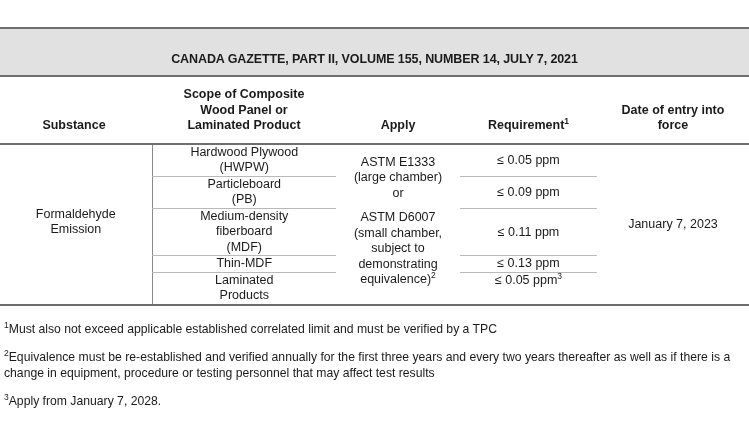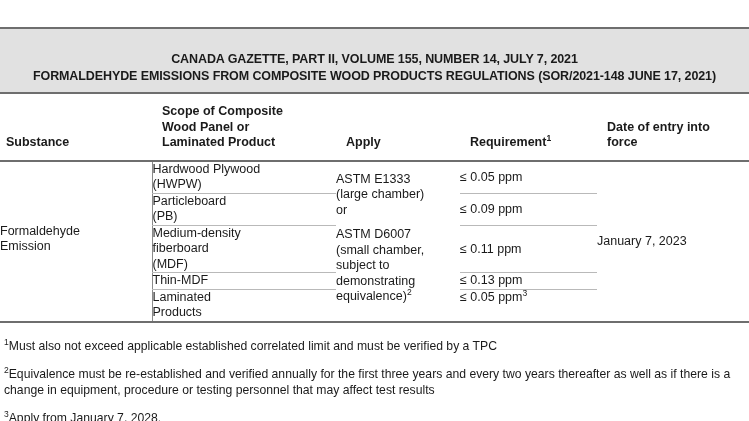--- a/index.html
+++ b/index.html
@@ -43,21 +43,21 @@
   
   .tbl {
     width: 749px;
     border-collapse: collapse;
     table-layout: fixed;
     font-size: 12px;
   }
   .tbl td, .tbl th {
     vertical-align: top;
     padding: 0;
-    text-align: left;
+    text-align: center;
   }
 
   .col-sub   { width: 152px; }
   .col-scope { width: 184px; }
   .col-meth  { width: 124px; }
   .col-req   { width: 137px; }
   .col-date  { width: 152px; }
 
   
   .hdr-row th {
@@ -111,21 +111,20 @@
     font-size: 8.5px;
   }
 </style>
 </head>
 <body>
 
 <div class="page">
 
   <div class="title-band">
     <div class="title-line">CANADA GAZETTE, PART II, VOLUME 155, NUMBER 14, JULY 7, 2021</div>
-    <div class="title-line">FORMALDEHYDE EMISSIONS FROM COMPOSITE WOOD PRODUCTS REGULATIONS (SOR/2021-148 JUNE 17, 2021)</div>
   </div>
 
   <table class="tbl">
     <colgroup>
       <col class="col-sub">
         <col class="col-scope">
         <col class="col-meth">
         <col class="col-req">
         <col class="col-date">
     </colgroup>

